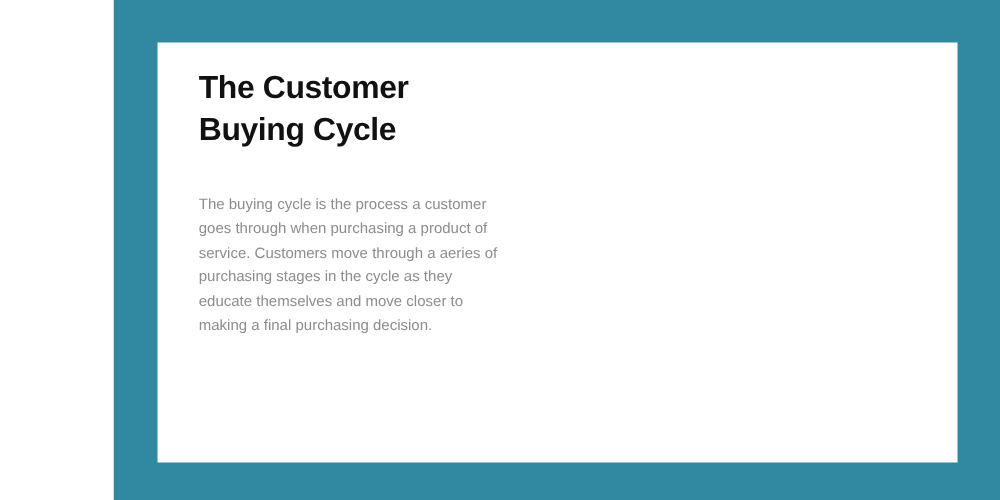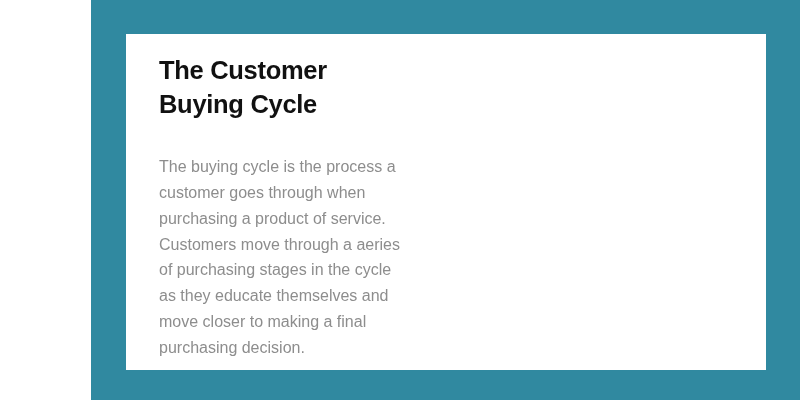--- a/index.html
+++ b/index.html
@@ -51,21 +51,21 @@
     font-size: 25.5px;
     font-weight: bold;
     line-height: 1.33;
     color: #111111;
     letter-spacing: -0.3px;
     white-space: pre-line;
   }
 
   #body-paragraph {
     margin-top: 32px;
-    font-size: 16px;
+    font-size: 12px;
     line-height: 1.62;
     color: #8d8d8d;
     width: 246px;
   }
 
   
   #funnel {
     position: absolute;
     left: 262px;
     top: 33px;

